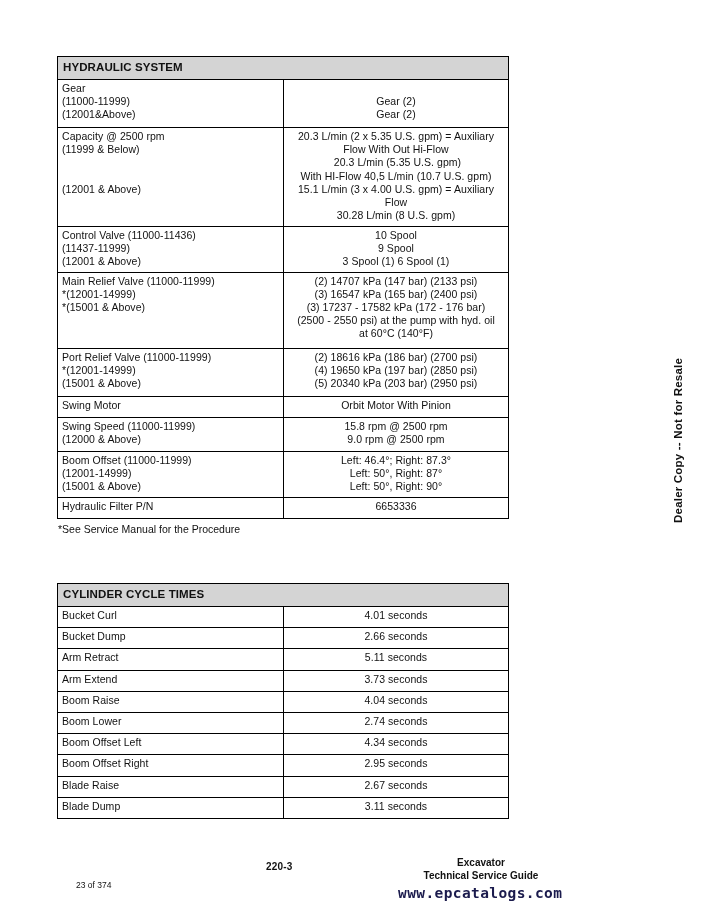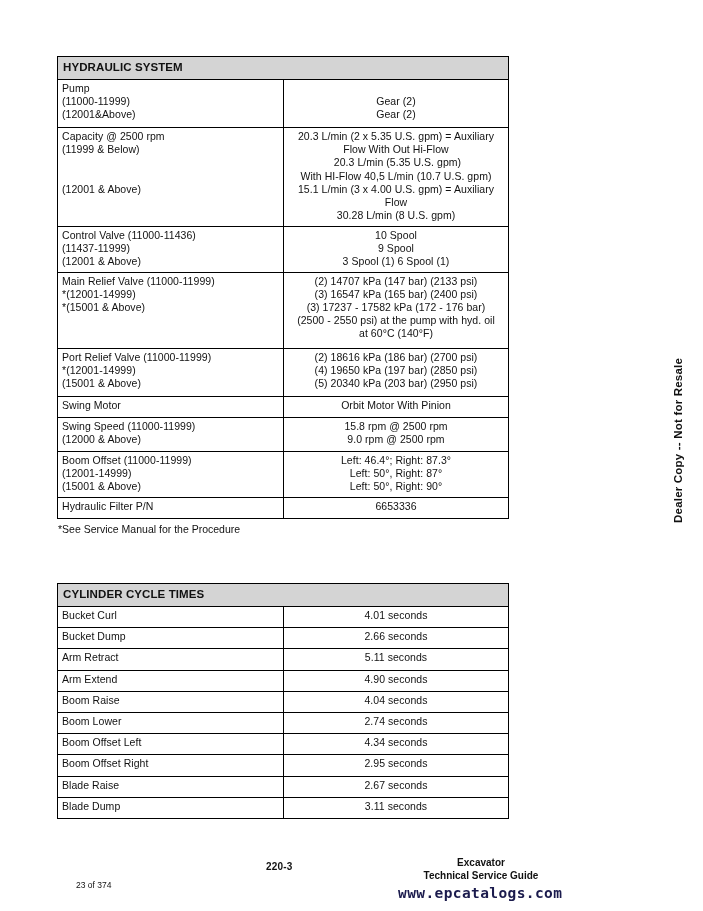--- a/index.html
+++ b/index.html
@@ -163,21 +163,21 @@
         <col class="c2">
       </colgroup>
     <thead>
       <tr>
         <th colspan="2">HYDRAULIC SYSTEM</th>
       </tr>
     </thead>
     <tbody>
       <tr class="r-pump">
         <td class="cell-lines">
-            <div>Pump</div>
+            <div>Gear</div>
             <div>(11000-11999)</div>
             <div>(12001&amp;Above)</div>
           </td>
         <td class="cell-lines">
             <div class="blank-line">&nbsp;</div>
             <div>Gear (2)</div>
             <div>Gear (2)</div>
           </td>
       </tr>
       <tr class="r-cap">
@@ -289,21 +289,21 @@
       <tr>
         <td>Bucket Dump</td>
         <td>2.66 seconds</td>
       </tr>
       <tr>
         <td>Arm Retract</td>
         <td>5.11 seconds</td>
       </tr>
       <tr>
         <td>Arm Extend</td>
-        <td>4.90 seconds</td>
+        <td>3.73 seconds</td>
       </tr>
       <tr>
         <td>Boom Raise</td>
         <td>4.04 seconds</td>
       </tr>
       <tr>
         <td>Boom Lower</td>
         <td>2.74 seconds</td>
       </tr>
       <tr>

